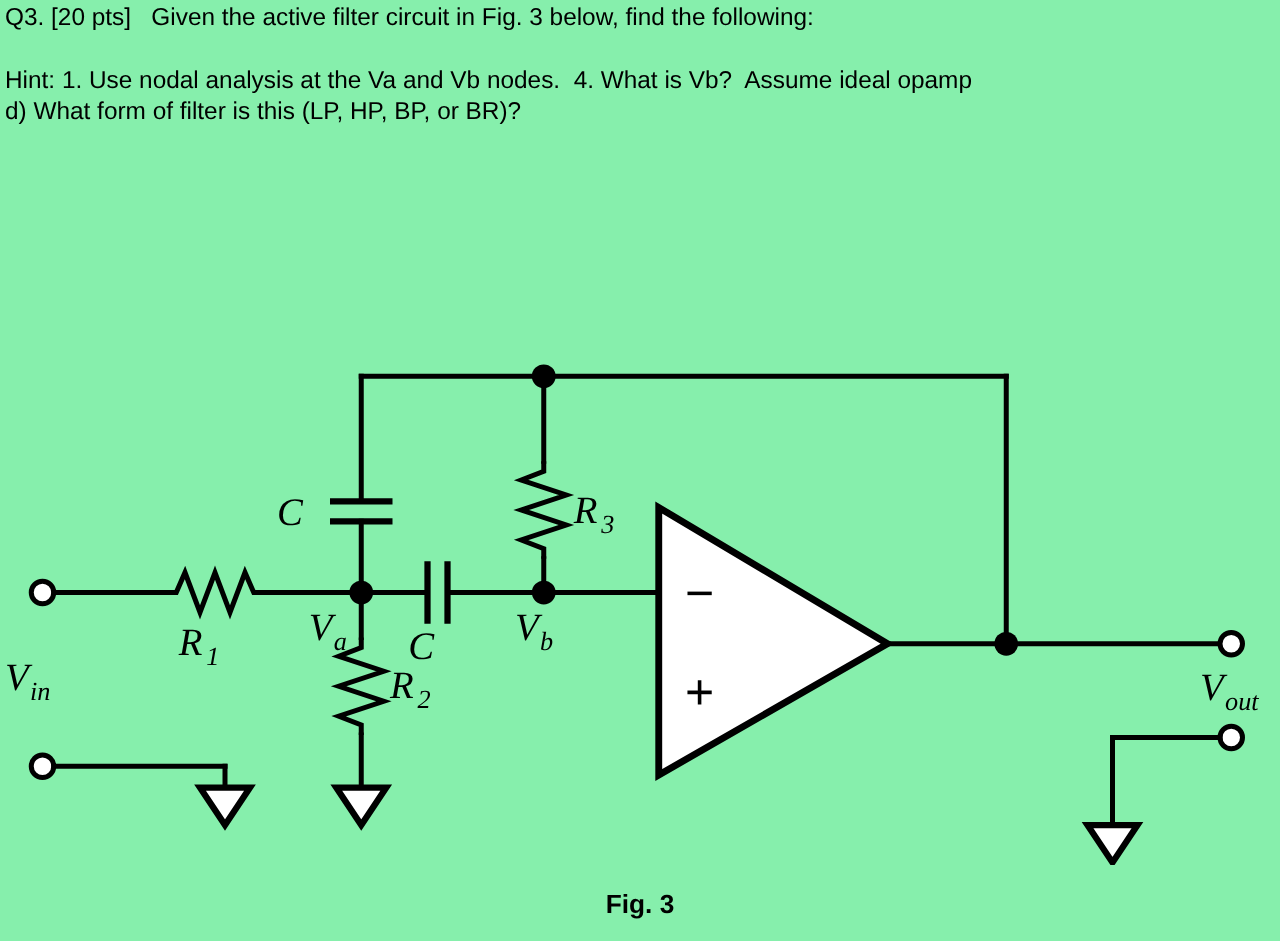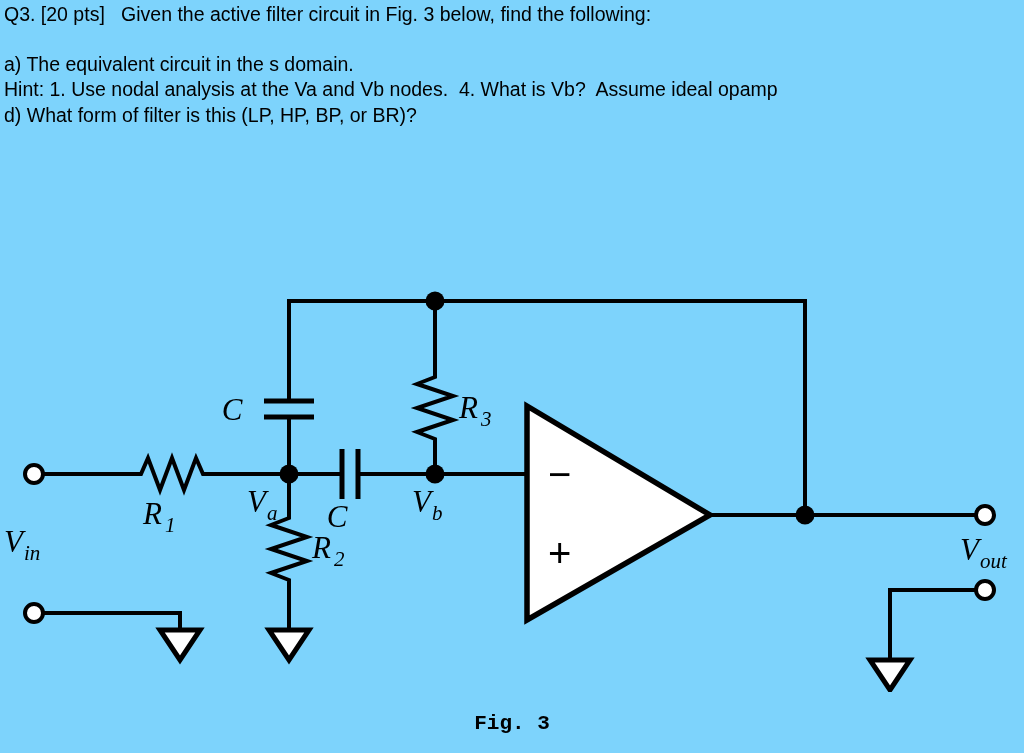--- a/index.html
+++ b/index.html
@@ -12,21 +12,21 @@
     height: 753px;
     font-family: "Liberation Sans", sans-serif;
     color: #000000;
     overflow: hidden;
     position: relative;
   }
   #page {
     position: relative;
     width: 1024px;
     height: 753px;
-    background: #7dd3fc;
+    background: #86efac;
   }
   
   #question-text {
     position: absolute;
     left: 4px;
     top: 2px;
     width: 1010px;
   }
   .q-line {
     font-family: "Liberation Sans", sans-serif;
@@ -49,21 +49,21 @@
   #figure svg {
     display: block;
   }
   
   #fig-caption {
     position: absolute;
     left: 0;
     top: 712px;
     width: 1024px;
     text-align: center;
-    font-family: Liberation Mono, monospace;
+    font-family: Liberation Sans, sans-serif;
     font-size: 21px;
     font-weight: bold;
     color: #000000;
   }
   
   .lbl {
     font-family: "Liberation Serif", serif;
     font-style: italic;
     font-size: 31px;
     fill: #000000;
@@ -120,21 +120,20 @@
   }
 </style>
 </head>
 <body>
 
 <div id="page">
 
   <div id="question-text">
     <div class="q-line">Q3. [20 pts]   Given the active filter circuit in Fig. 3 below, find the following:</div>
     <div class="q-gap"></div>
-    <div class="q-line">a) The equivalent circuit in the s domain.</div>
     <div class="q-line">Hint: 1. Use nodal analysis at the Va and Vb nodes.  4. What is Vb?  Assume ideal opamp</div>
     <div class="q-line">d) What form of filter is this (LP, HP, BP, or BR)?</div>
   </div>
 
   <div id="figure">
     <svg width="1024" height="430" viewBox="0 0 1024 430" xmlns="http://www.w3.org/2000/svg">
 
       <g>
         <path class="wire" d="M 289 39 L 805 39"></path>
         <path class="wire" d="M 805 39 L 805 253"></path>

